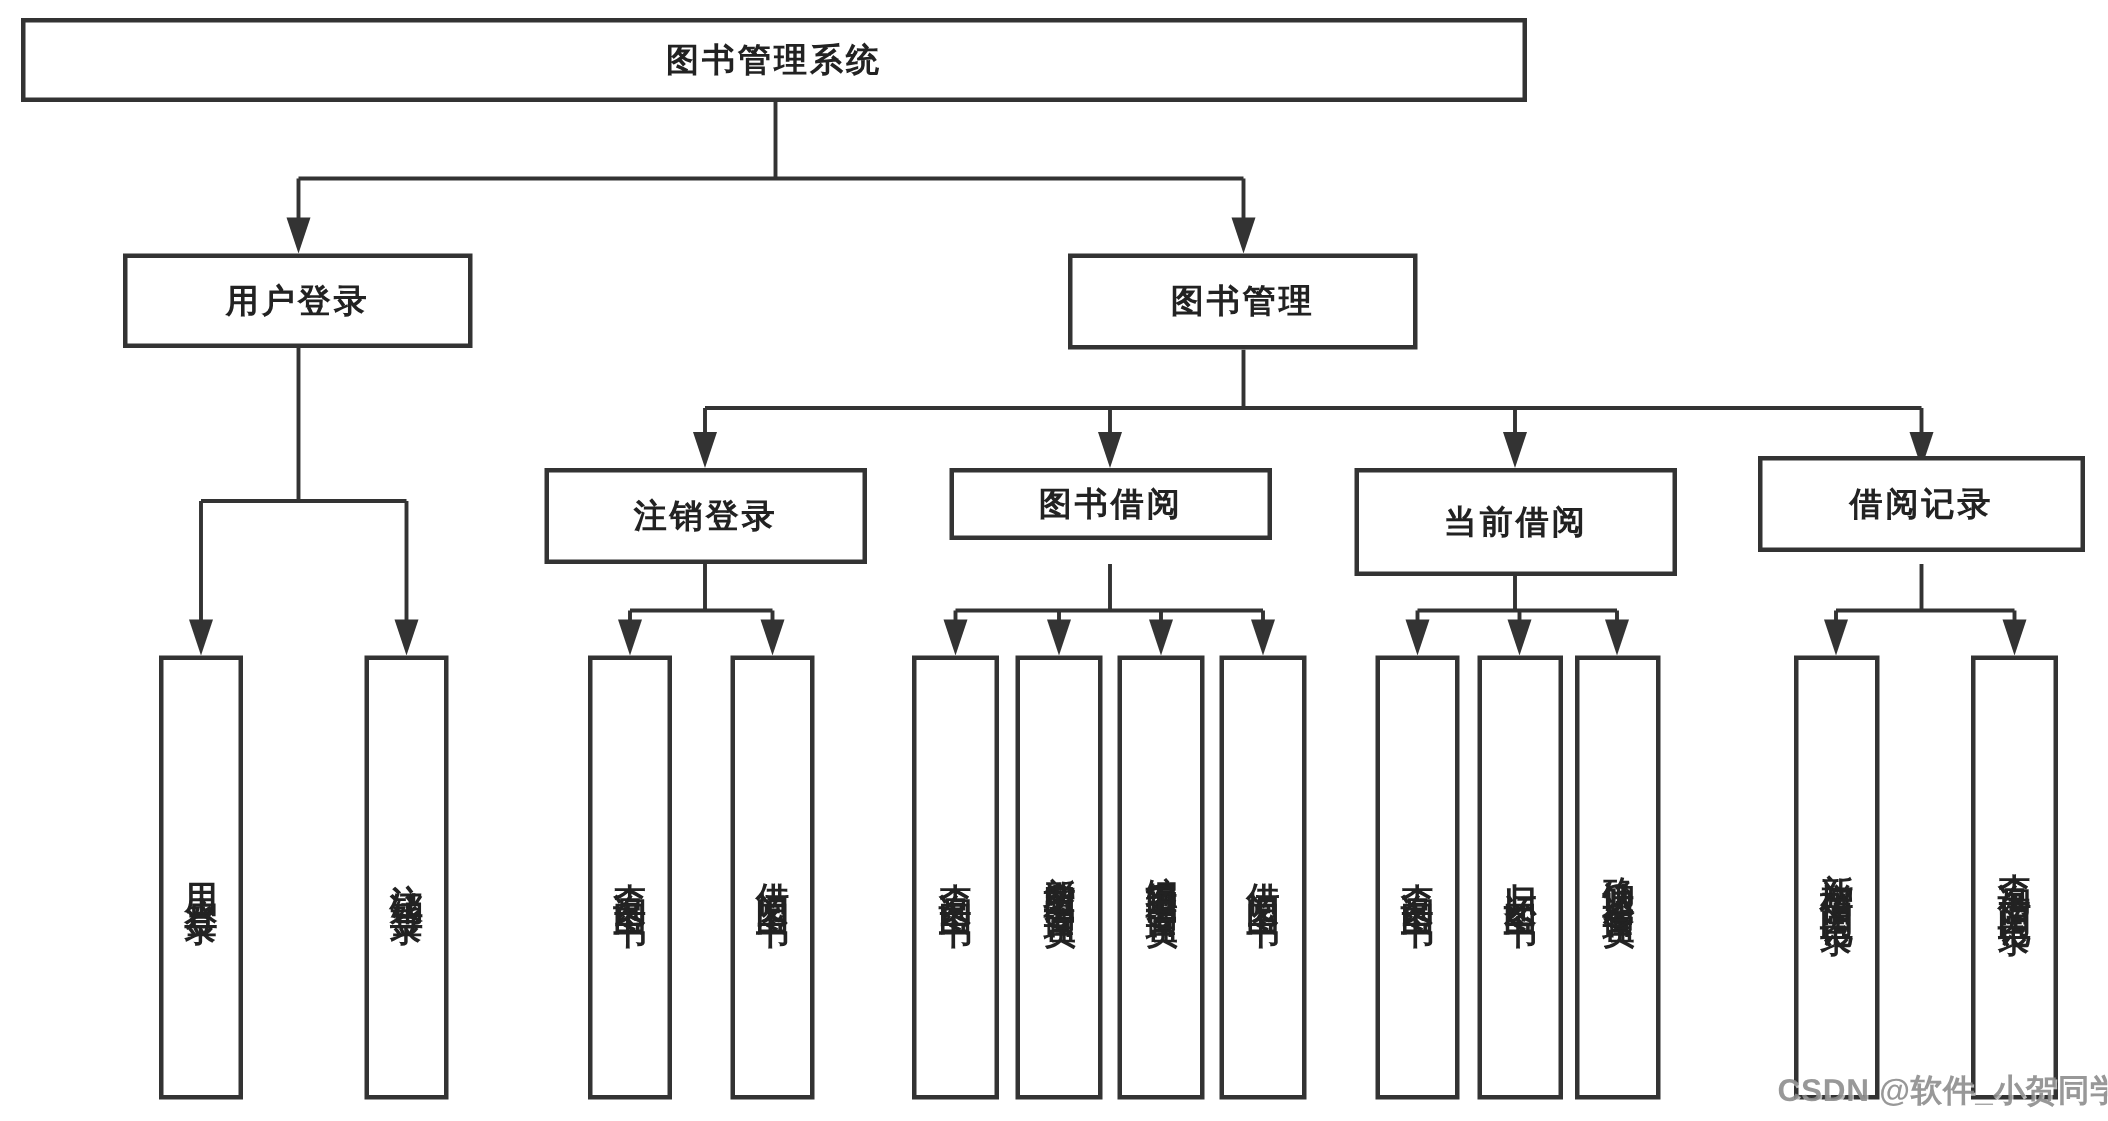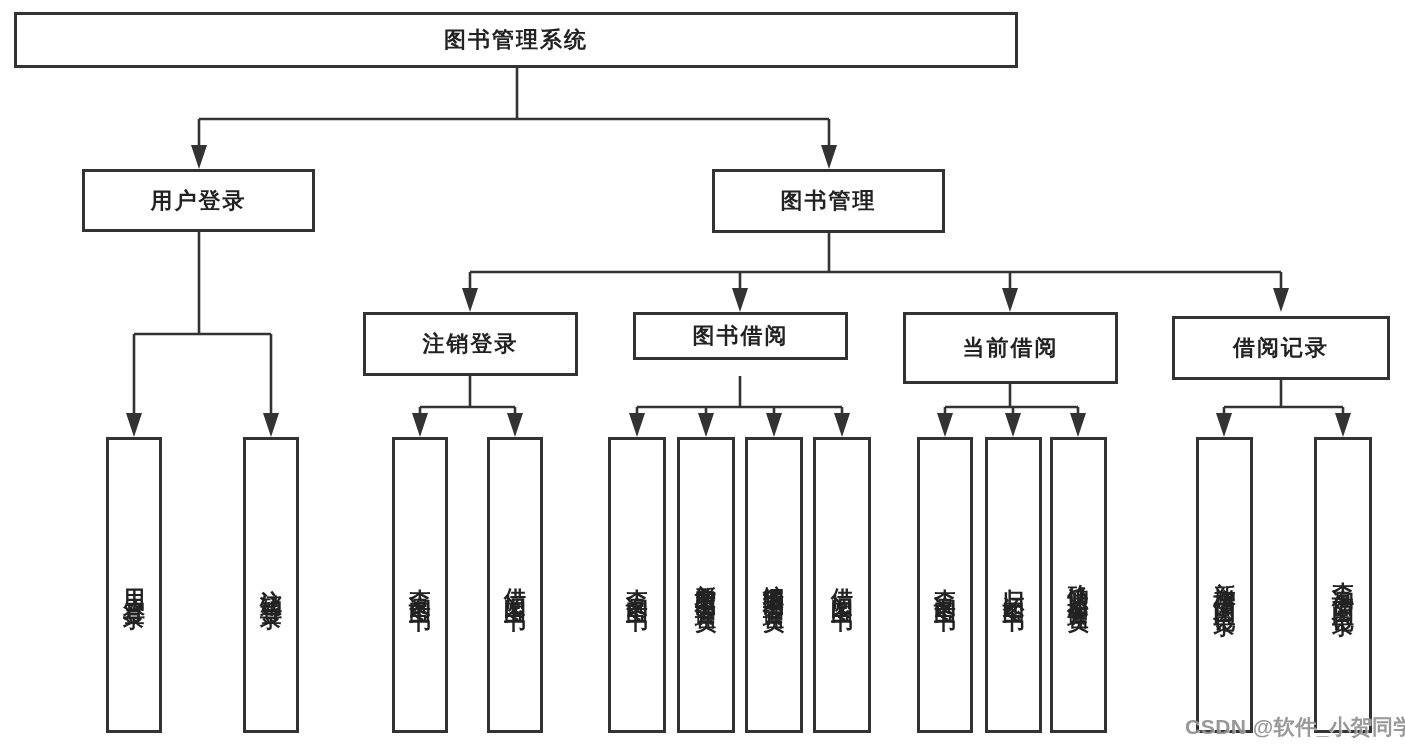--- a/index.html
+++ b/index.html
@@ -128,21 +128,21 @@
 
   <div class="box h" style="left:363px;top:312px;width:215px;height:64px">
     <span>注销登录</span>
   </div>
   <div class="box h" style="left:633px;top:312px;width:215px;height:48px">
     <span>图书借阅</span>
   </div>
   <div class="box h" style="left:903px;top:312px;width:215px;height:72px">
     <span>当前借阅</span>
   </div>
-  <div class="box h" style="left:1172px;top:316px;width:218px;height:64px">
+  <div class="box h" style="left:1172px;top:304px;width:218px;height:64px">
     <span>借阅记录</span>
   </div>
 
   <div class="box v" style="left:106px;top:437px;width:56px;height:296px">
     <span>用户登录</span>
   </div>
   <div class="box v" style="left:243px;top:437px;width:56px;height:296px">
     <span>注销登录</span>
   </div>
 

